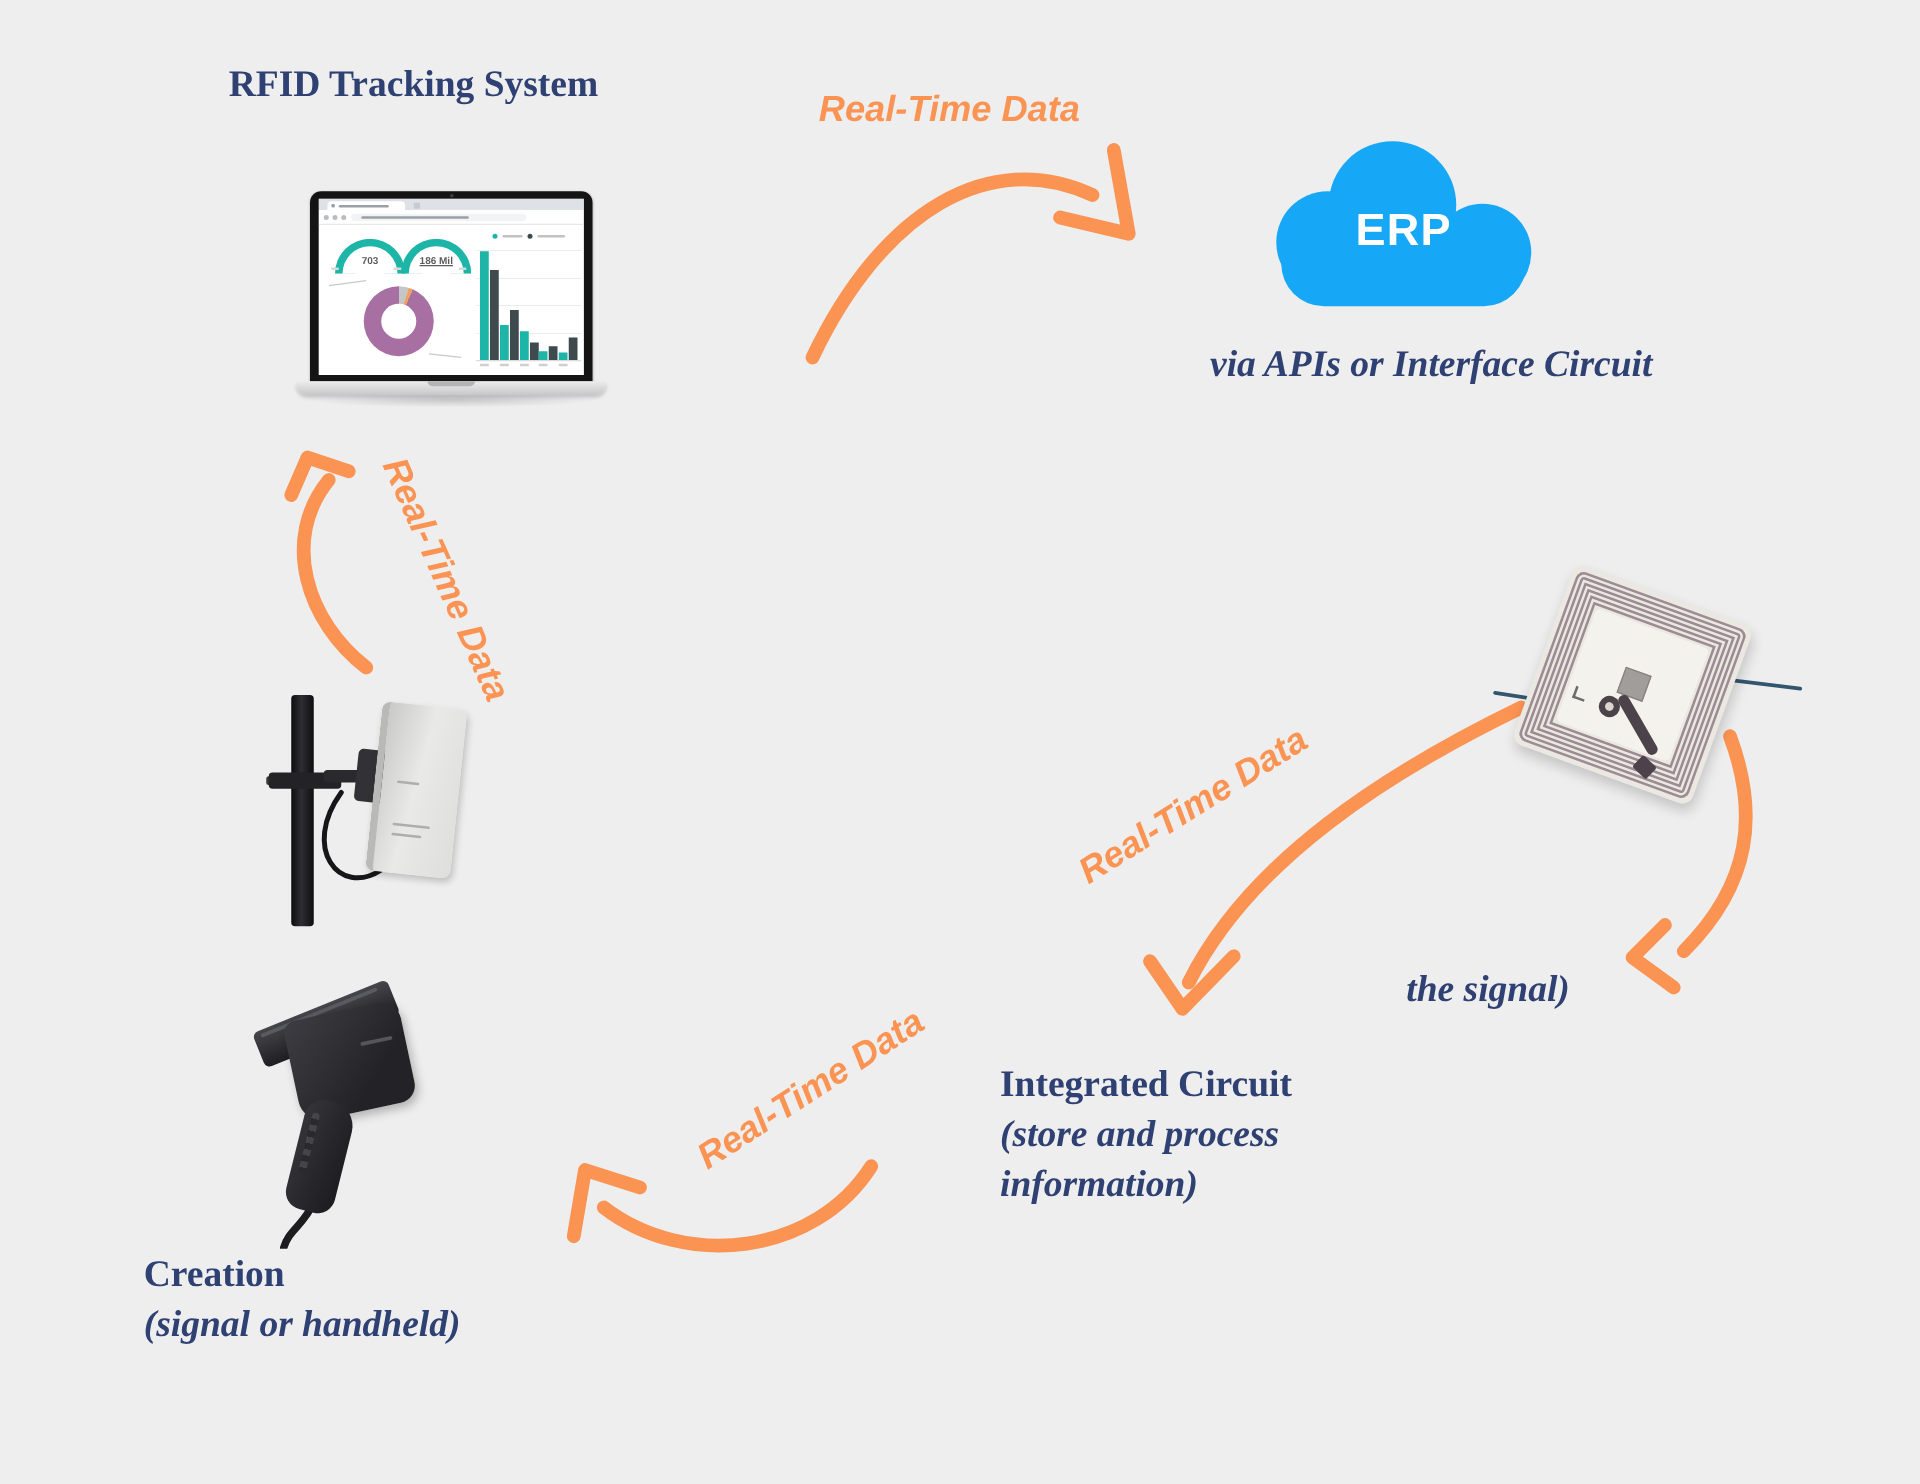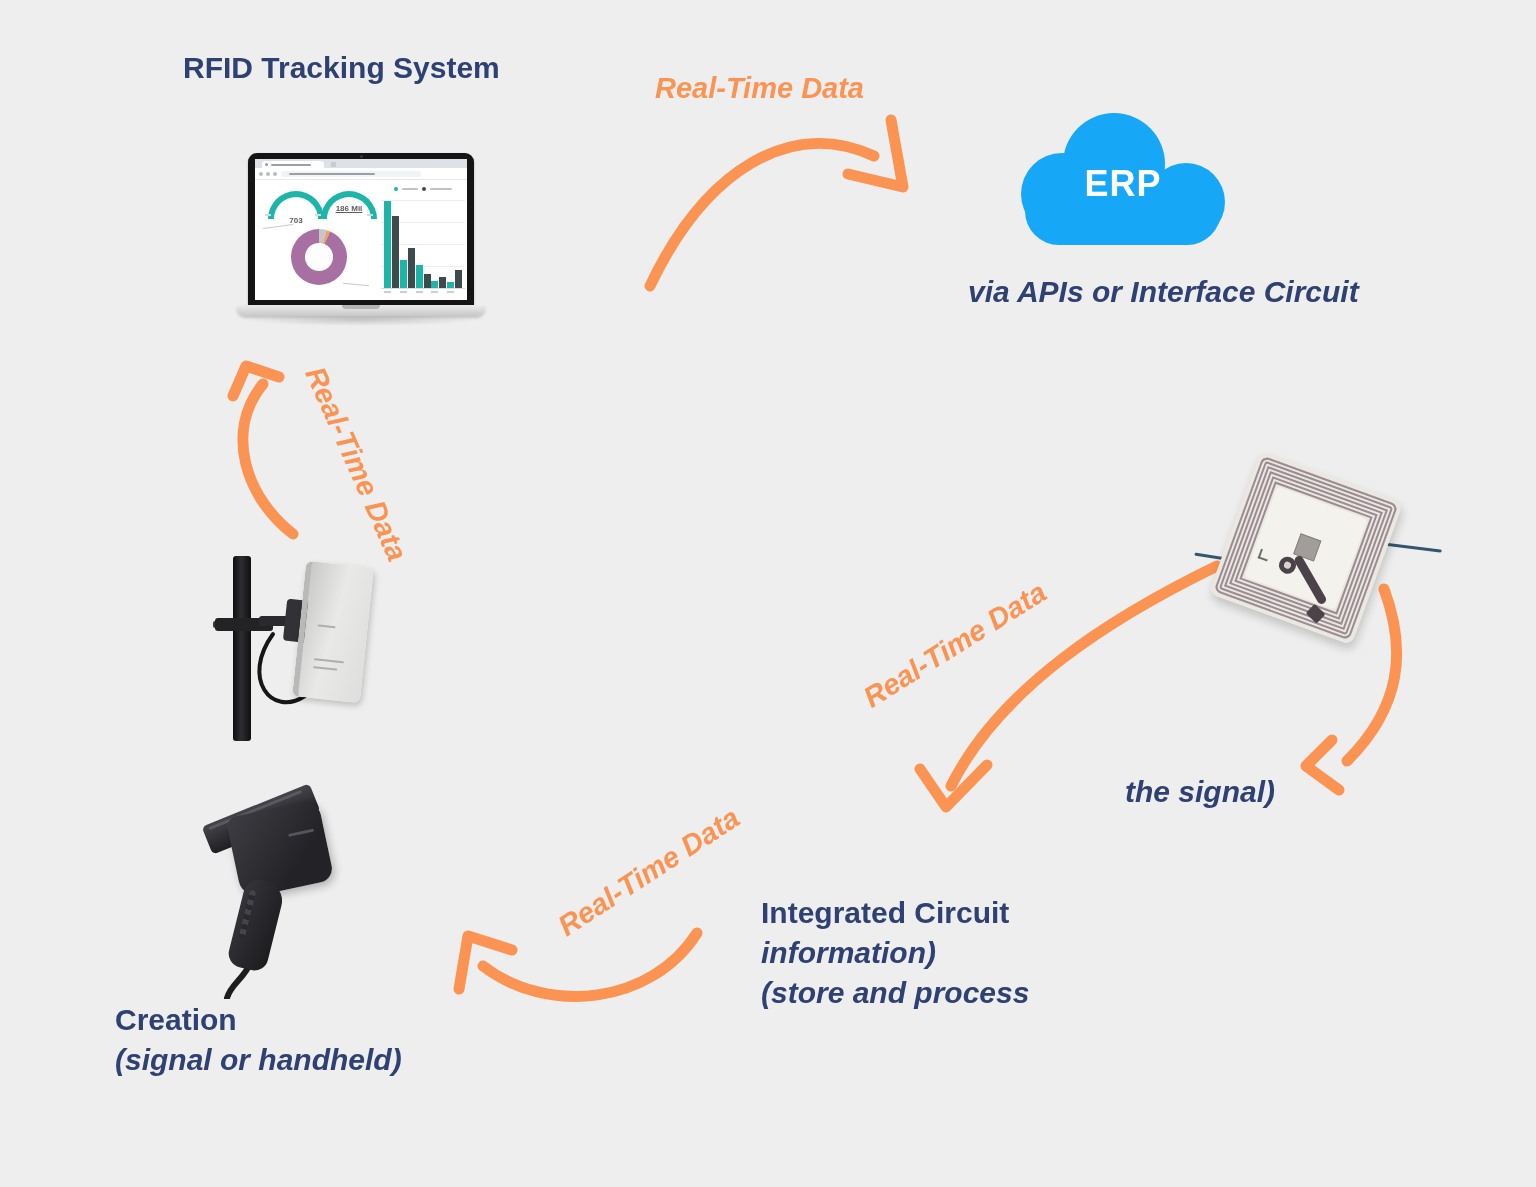--- a/index.html
+++ b/index.html
@@ -1,20 +1,20 @@
 <!DOCTYPE html>
 <html><head>
 <meta charset="utf-8">
 <style>
   html,body{margin:0;padding:0;}
   body{background:#eeeeef;font-family:"Liberation Sans",sans-serif;}
   .canvas{position:relative;width:1536px;height:1187px;background:#eeeeef;overflow:hidden;}
 
   
-  .node-label{position:absolute;color:#2e4172;font-weight:700;line-height:40px;font-size:30px;}
+  .node-label{position:absolute;color:#2e4172;font-weight:700;line-height:40px;font-size:30px;font-family:Liberation Serif, serif;}
   .node-label .sub{font-style:italic;}
   .flow-label{position:absolute;color:#fb9353;font-weight:700;font-style:italic;font-size:29px;white-space:nowrap;}
   .rot{transform:translate(-50%,-50%);}
 
   
   svg.arrows{position:absolute;left:0;top:0;width:1536px;height:1187px;}
   svg.arrows path,svg.arrows polyline{fill:none;stroke:#fb9353;stroke-width:11;stroke-linecap:round;stroke-linejoin:round;}
 
   
   .cloud{position:absolute;left:1021px;top:113px;width:204px;height:132px;}
@@ -42,21 +42,21 @@
   .urlbar{position:relative;height:11px;background:#ffffff;border-bottom:1px solid #e8e8e8;}
   .urlbar .navdot{position:absolute;top:4px;width:4px;height:4px;border-radius:50%;background:#b9bdc1;}
   .urlbar .pill{position:absolute;left:26px;top:2.5px;width:140px;height:6px;background:#f1f3f4;border-radius:3px;}
   .urlbar .pill .u-line{position:absolute;left:8px;top:2px;width:86px;height:2px;background:#9aa0a6;border-radius:1px;}
   .dash{position:relative;height:120px;background:#ffffff;}
   
   .gauge{position:absolute;width:44px;height:22px;border:6px solid #1db5a7;border-bottom:none;border-radius:44px 44px 0 0;}
   .g1{left:13px;top:11px;}
   .g2{left:66px;top:11px;}
   .gauge-val{position:absolute;text-align:center;font-size:8px;font-weight:700;color:#5b5b5b;white-space:nowrap;}
-  .gv1{left:13px;top:36px;width:56px;}
+  .gv1{left:13px;top:24px;width:56px;}
   .gv2{left:66px;top:24px;width:56px;text-decoration:underline;}
   .gauge-tick{position:absolute;width:6px;height:2px;background:#d8d8d8;}
   
   .donut{position:absolute;left:36px;top:49px;width:56px;height:56px;border-radius:50%;}
   .donut::after{content:'';position:absolute;left:14px;top:14px;width:28px;height:28px;border-radius:50%;background:#ffffff;}
   .ann{position:absolute;height:1px;background:#c9c9c9;}
   
   .barchart{position:absolute;left:126px;top:5px;width:84px;height:110px;}
   .legend{display:flex;justify-content:center;align-items:center;gap:4px;height:8px;}
   .ldot{width:4px;height:4px;border-radius:50%;}
@@ -245,24 +245,24 @@
     <div class="hh-grip"></div>
   </div>
 
   <div class="node-label" style="left:115px;top:1000px;">
     <div>Creation</div>
     <div class="sub">(signal or handheld)</div>
   </div>
 
   <div class="flow-label rot" style="left:649px;top:872px;transform:translate(-50%,-50%) rotate(-33deg);">Real-Time Data</div>
 
-  <div class="node-label" style="left:761px;top:848px;margin-top:45px;">
+  <div class="node-label" style="left:800px;top:848px;">
     <div>Integrated Circuit</div>
+    <div class="sub">(store and process</div>
     <div class="sub">information)</div>
-    <div class="sub">(store and process</div>
   </div>
 
   <div class="flow-label rot" style="left:955px;top:645px;transform:translate(-50%,-50%) rotate(-32deg);">Real-Time Data</div>
 
   <div class="rfid-tag">
     <div class="wire w-left"></div>
     <div class="wire w-right"></div>
     <div class="tag">
       <div class="coil"></div>
       <div class="panel"></div>

